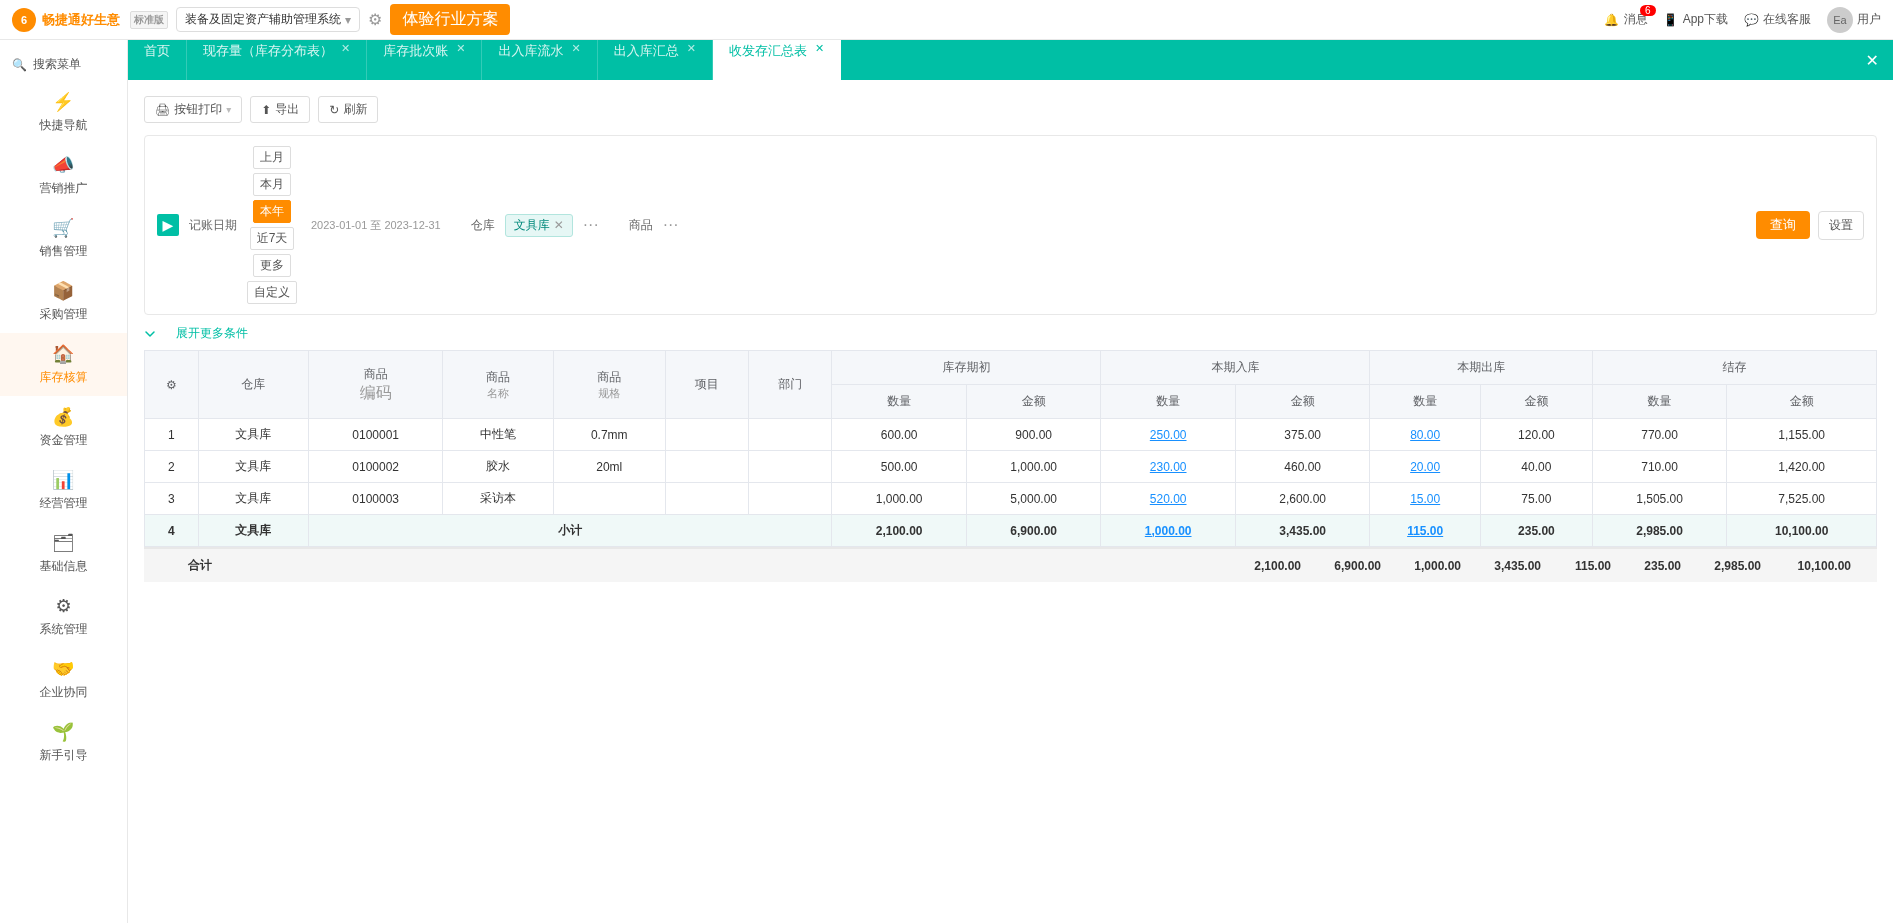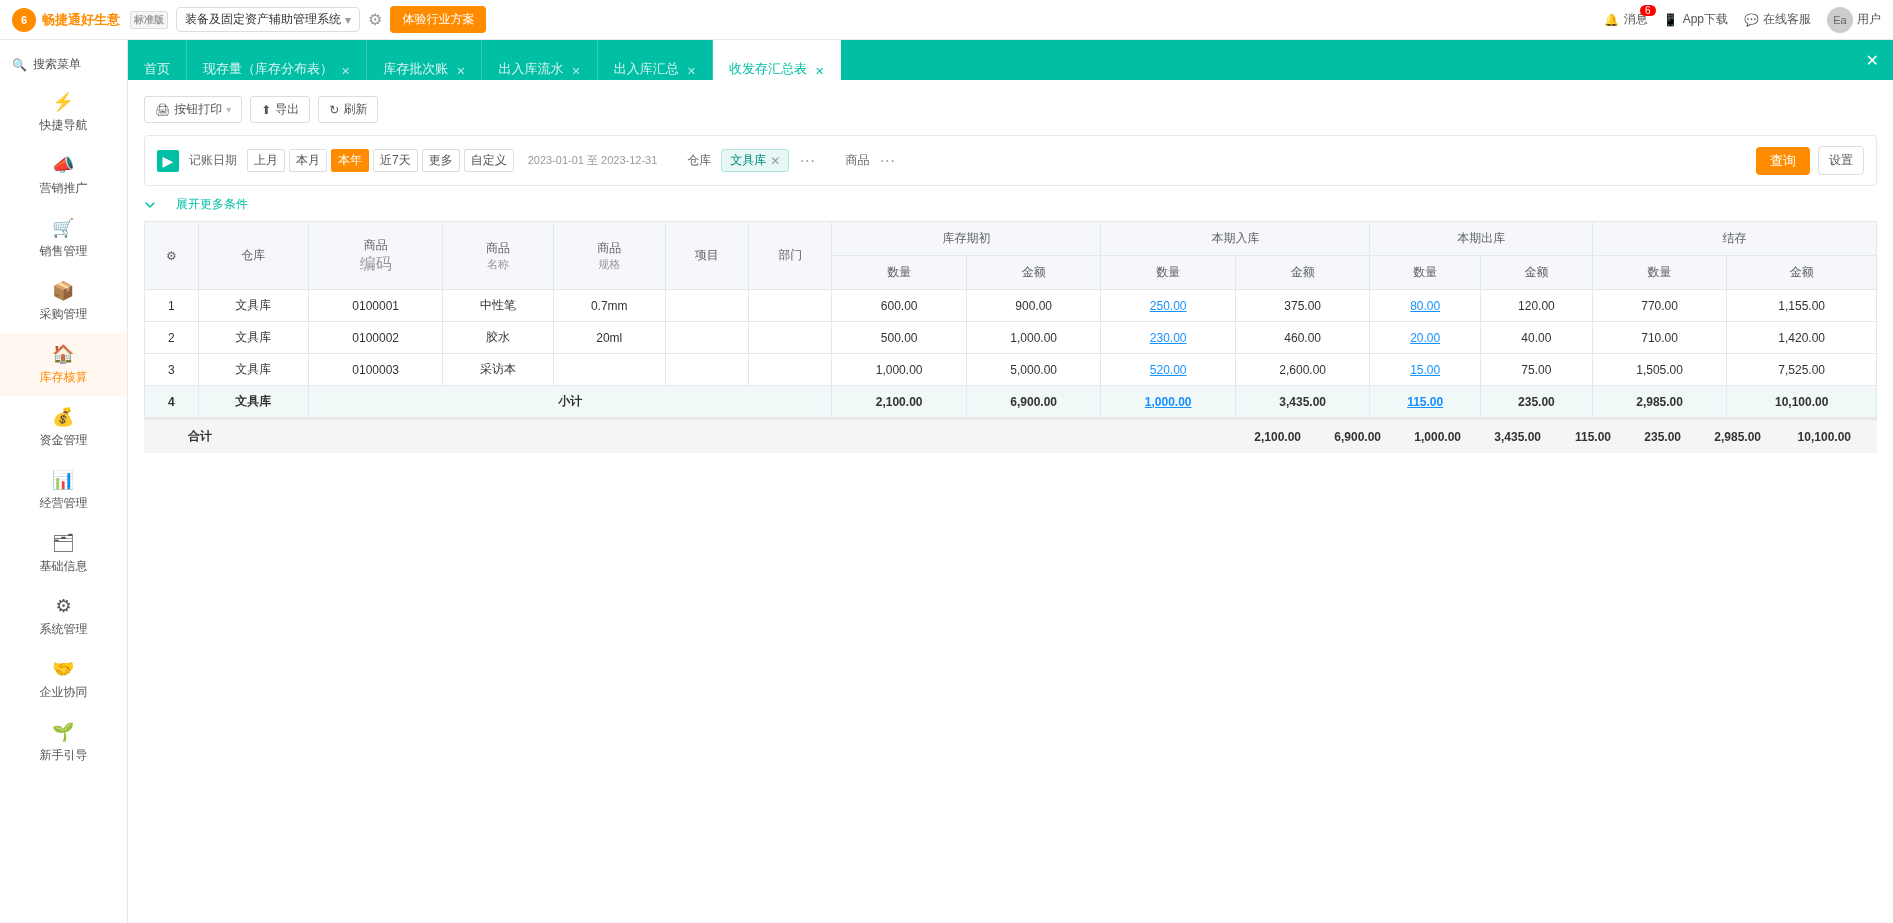--- a/index.html
+++ b/index.html
@@ -5,21 +5,21 @@
     * { margin: 0; padding: 0; box-sizing: border-box; }
     body { font-family: "Microsoft YaHei", "PingFang SC", Arial, sans-serif; font-size: 13px; background: #f0f2f5; color: #333; overflow: hidden; }
 
     
     .app-wrapper { display: flex; flex-direction: column; height: 923px; width: 1893px; }
     .top-bar { height: 40px; background: #fff; display: flex; align-items: center; padding: 0 12px; border-bottom: 1px solid #e8e8e8; justify-content: space-between; }
     .top-bar-left { display: flex; align-items: center; gap: 8px; }
     .top-bar-logo { color: #ff8c00; font-weight: bold; font-size: 14px; display: flex; align-items: center; gap: 6px; }
     .logo-icon { width: 24px; height: 24px; background: #ff8c00; border-radius: 50%; display: flex; align-items: center; justify-content: center; color: white; font-size: 11px; font-weight: bold; }
     .top-bar-system-select { display: flex; align-items: center; gap: 4px; border: 1px solid #ddd; border-radius: 4px; padding: 3px 8px; font-size: 12px; color: #333; cursor: pointer; }
-    .top-bar-experience-btn { background: #ff8c00; color: white; border: none; border-radius: 4px; padding: 5px 12px; font-size: 12px; cursor: pointer; }
+    .top-bar-experience-btn { background: #ff8c00; color: white; border: none; border-radius: 4px; padding: 5px 12px; font-size: 16px; cursor: pointer; }
     .top-bar-right { display: flex; align-items: center; gap: 16px; font-size: 12px; color: #555; }
     .top-bar-right-item { display: flex; align-items: center; gap: 4px; cursor: pointer; position: relative; }
     .badge { background: #f00; color: white; font-size: 10px; border-radius: 10px; padding: 0 4px; position: absolute; top: -6px; right: -8px; min-width: 16px; text-align: center; }
     .user-avatar { width: 26px; height: 26px; background: #ccc; border-radius: 50%; display: flex; align-items: center; justify-content: center; font-size: 11px; color: #666; }
     .tag-label { font-size: 10px; background: #f5f5f5; border: 1px solid #ddd; border-radius: 2px; padding: 1px 3px; color: #999; margin-left: 4px; }
 
     
     .main-body { display: flex; flex: 1; overflow: hidden; }
 
     
@@ -27,35 +27,35 @@
     .sidebar-item { display: flex; flex-direction: column; align-items: center; padding: 10px 0; cursor: pointer; color: #555; font-size: 12px; gap: 4px; position: relative; }
     .sidebar-item.active { color: #ff8c00; background: #fff7f0; }
     .sidebar-item .icon-wrap { font-size: 18px; }
     .sidebar-search { display: flex; align-items: center; gap: 6px; padding: 8px 12px; font-size: 12px; color: #555; cursor: pointer; }
 
     
     .content-area { flex: 1; display: flex; flex-direction: column; overflow: hidden; background: #f0f2f5; }
 
     
     .tab-bar { background: #00bfa5; display: flex; align-items: center; height: 40px; padding-left: 0; position: relative; }
-    .tab-item { height: 56px; display: flex; align-items: flex-end; padding: 10px 16px; font-size: 13px; color: rgba(255,255,255,0.85); cursor: pointer; border-right: 1px solid rgba(255,255,255,0.2); white-space: nowrap; gap: 6px; }
+    .tab-item { height: 56px; display: flex; align-items: flex-start; padding: 10px 16px; font-size: 13px; color: rgba(255,255,255,0.85); cursor: pointer; border-right: 1px solid rgba(255,255,255,0.2); white-space: nowrap; gap: 6px; }
     .tab-item.active { background: #fff; color: #00bfa5; border-radius: 4px 4px 0 0; }
     .tab-close { font-size: 11px; color: rgba(255,255,255,0.7); margin-left: 2px; }
     .tab-item.active .tab-close { color: #00bfa5; }
     .tab-bar-close { margin-left: auto; padding: 0 14px; color: white; cursor: pointer; font-size: 16px; }
 
     
     .page-content { flex: 1; background: #fff; margin: 0; overflow-y: auto; padding: 16px; }
     .page-title { font-size: 15px; font-weight: bold; color: #333; margin-bottom: 14px; }
 
     
     .filter-bar { display: flex; align-items: center; gap: 10px; margin-bottom: 10px; background: #fff; padding: 10px 12px; border: 1px solid #e8e8e8; border-radius: 4px; flex-wrap: wrap; }
     .filter-collapse-btn { background: #00bfa5; color: white; border: none; width: 22px; height: 22px; border-radius: 2px; cursor: pointer; font-size: 14px; display: flex; align-items: center; justify-content: center; }
     .filter-label { font-size: 12px; color: #666; }
-    .filter-date-btns { display: flex; align-items: center; gap: 4px; }
+    .filter-date-btns { display: flex; align-items: center; gap: 4px; flex-direction: column; }
     .filter-date-btn { font-size: 12px; padding: 2px 6px; border: 1px solid #ddd; border-radius: 2px; cursor: pointer; background: #fff; color: #555; }
     .filter-date-btn.active { background: #ff8c00; color: white; border-color: #ff8c00; }
     .filter-date-range { font-size: 11px; color: #999; margin-left: 4px; }
     .filter-warehouse-label { font-size: 12px; color: #666; margin-left: 20px; }
     .filter-tag { display: flex; align-items: center; background: #e6f7f5; border: 1px solid #b2e5de; border-radius: 3px; padding: 2px 8px; font-size: 12px; color: #00897b; gap: 4px; }
     .filter-tag-close { cursor: pointer; color: #999; }
     .filter-dots { color: #999; font-size: 16px; cursor: pointer; }
     .filter-goods-label { font-size: 12px; color: #666; margin-left: 20px; }
     .btn-query { background: #ff8c00; color: white; border: none; border-radius: 4px; padding: 5px 14px; font-size: 13px; cursor: pointer; }
     .btn-setting { background: #fff; color: #555; border: 1px solid #ddd; border-radius: 4px; padding: 5px 10px; font-size: 12px; cursor: pointer; }

